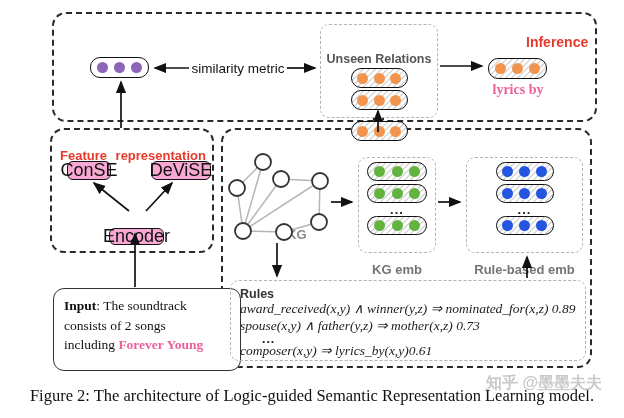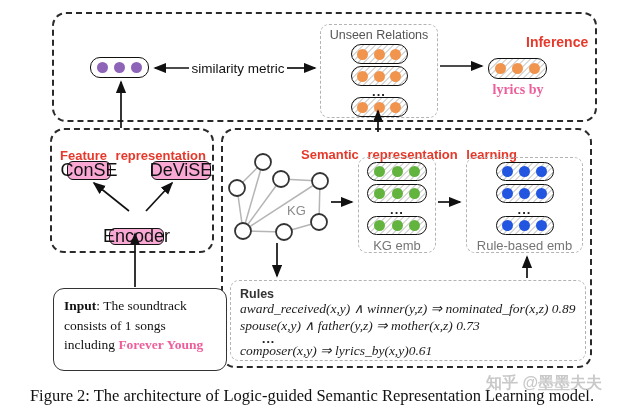--- a/index.html
+++ b/index.html
@@ -18,21 +18,21 @@
   .dot { width:11px; height:11px; border-radius:50%; flex:0 0 auto; }
   .purple .dot { background:#8d64b8; }
   .orange .dot { background:#f0944e; }
   .green  .dot { background:#62b43f; }
   .blue   .dot { background:#2256e0; }
 
   .col { display:flex; flex-direction:column; align-items:center; }
   .ell { font-weight:bold; color:#222; font-size:13px; line-height:7px; letter-spacing:1px; }
 
   .sec-title { color:#e6392b; font-weight:bold; font-size:13px; word-spacing:5px; white-space:nowrap;margin-top:12px; }
-  .gray-label { color:#757575; font-weight:normal; font-size:12.5px; white-space:nowrap; }
+  .gray-label { color:#757575; font-weight:bold; font-size:12.5px; white-space:nowrap;margin-top:24px; }
 
   .node-box { border:1.6px solid #111; border-radius:6px; background:#f9a8d4; box-sizing:border-box;
               font-family:Liberation Sans, sans-serif; font-size:18px; color:#111;
               display:flex; align-items:center; justify-content:center; }
 
   .input-box { border:1.7px solid #333; border-radius:11px; background:#fff; box-sizing:border-box;
                font-family:"Liberation Serif", serif; font-size:13.5px; color:#111;
                padding:7px 10px; line-height:19.5px; }
   .pink { color:#ed5f9b; font-weight:bold; }
 
@@ -96,27 +96,26 @@
       <i class="dot"></i>
     </div>
   <div class="abs" style="left:480px; top:82px; width:76px; text-align:center; font-family:'Liberation Serif',serif; font-weight:bold; font-size:14px; color:#ed5f9b;">lyrics by</div>
 
   <div class="abs sec-title" style="left:60px; top:136px;">Feature representation</div>
 
   <div class="abs node-box" style="left:67px; top:161px; width:44px; height:19px;">ConSE</div>
   <div class="abs node-box" style="left:151px; top:161px; width:60px; height:19px;">DeViSE</div>
   <div class="abs node-box" style="left:109px; top:212px; width:55px; height:17px;margin-top:16px;">Encoder</div>
 
-  <div class="abs input-box" style="left:53px; top:288px; width:174px; height:83px;">
+  <div class="abs input-box" style="left:53px; top:288px; width:188px; height:83px;">
     <div><b>Input</b><span>: The soundtrack</span></div>
-    <div>consists of 1 songs</div>
+    <div>consists of 2 songs</div>
     <div><span>including </span><span class="pink">Forever Young</span></div>
   </div>
 
-  <div class="abs sec-title" style="left:301px; top:135px;">Semantic representation learning</div>
 
   <div class="abs gray-label" style="left:287px; top:203px; font-size:13px; color:#8a8a8a;">KG</div>
 
   <div class="abs dashed-gray col" style="left:358px; top:157px; width:78px; height:96px; gap:3px; padding-top:4px;">
     <div class="vec green hatch" style="width:60px; height:19px;">
         <i class="dot"></i>
         <i class="dot"></i>
         <i class="dot"></i>
       </div>
     <div class="vec green hatch" style="width:60px; height:19px;">

